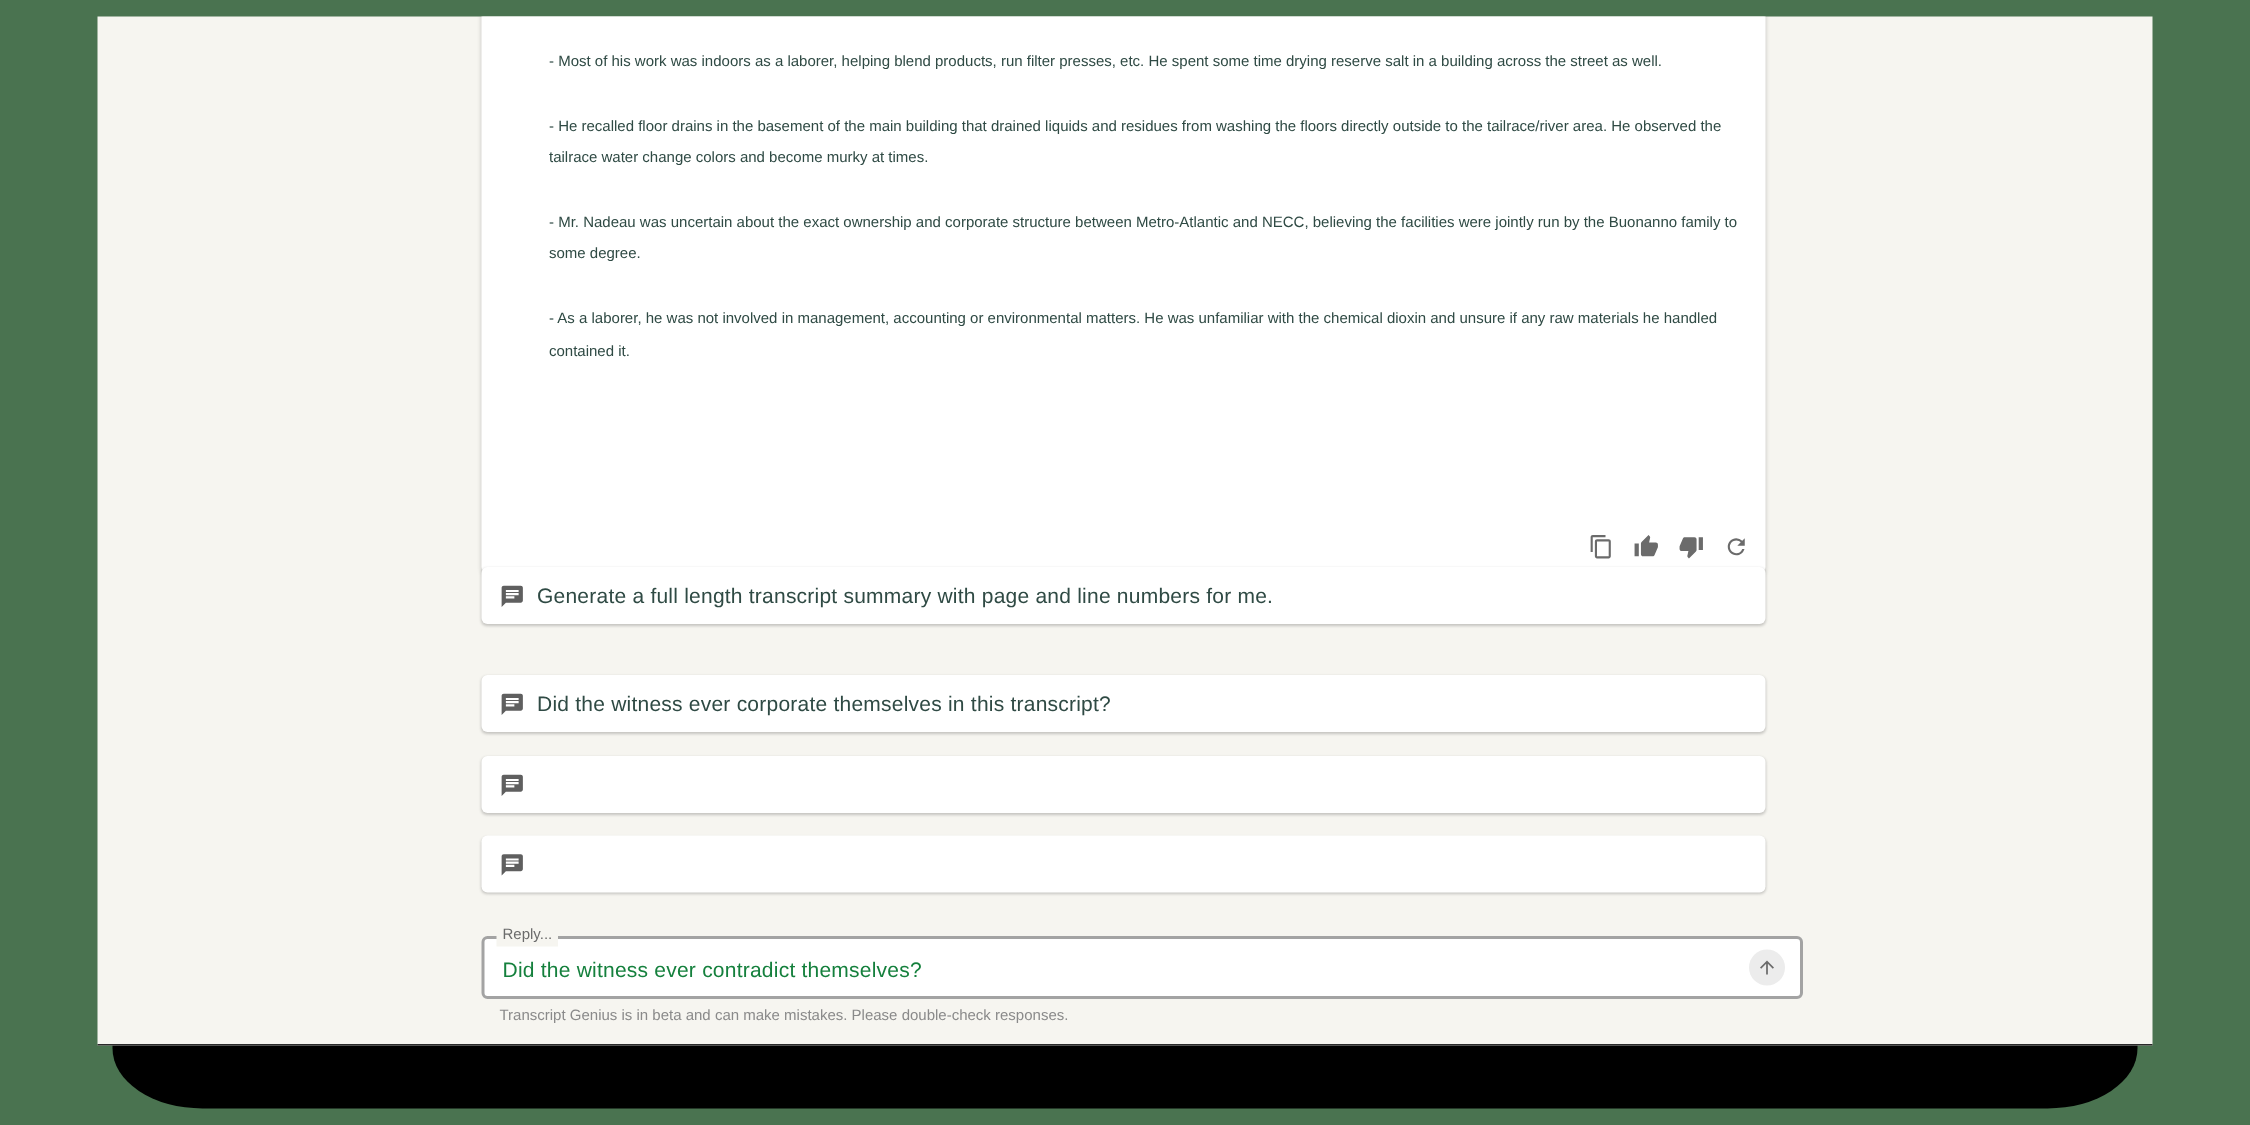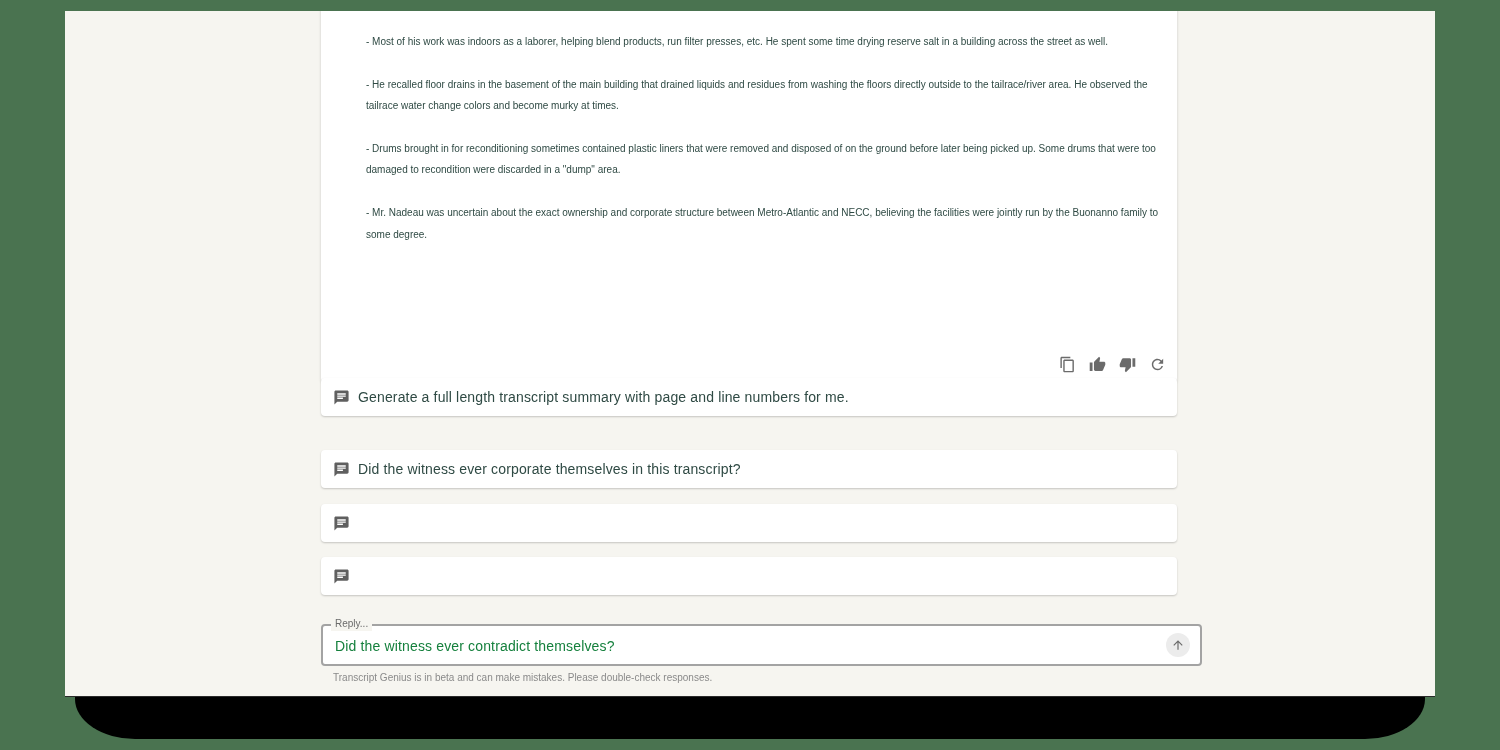--- a/index.html
+++ b/index.html
@@ -165,22 +165,22 @@
 
 <div class="shadow"></div>
 
 <div class="window">
   <div class="column">
 
     <div class="answer-card">
       <div class="answer-body">
         <p>- Most of his work was indoors as a laborer, helping blend products, run filter presses, etc. He spent some time drying reserve salt in a building across the street as well.</p>
         <p>- He recalled floor drains in the basement of the main building that drained liquids and residues from washing the floors directly outside to the tailrace/river area. He observed the tailrace water change colors and become murky at times.</p>
-        <p>- Drums brought in for reconditioning sometimes contained plastic liners that were removed and disposed of on the ground before later being picked up. Some drums that were too damaged to recondition were discarded in a "dump" area.</p>
         <p>- Mr. Nadeau was uncertain about the exact ownership and corporate structure between Metro-Atlantic and NECC, believing the facilities were jointly run by the Buonanno family to some degree.</p>
+        <p>- As a laborer, he was not involved in management, accounting or environmental matters. He was unfamiliar with the chemical dioxin and unsure if any raw materials he handled contained it.</p>
       </div>
       <div class="actions">
         <div class="action-btn">
           <svg viewBox="0 0 24 24">
               <path d="M16 1H4c-1.1 0-2 .9-2 2v14h2V3h12V1zm3 4H8c-1.1 0-2 .9-2 2v14c0 1.1.9 2 2 2h11c1.1 0 2-.9 2-2V7c0-1.1-.9-2-2-2zm0 16H8V7h11v14z"></path>
             </svg>
         </div>
         <div class="action-btn">
           <svg viewBox="0 0 24 24">
               <path d="M1 21h4V9H1v12zm22-11c0-1.1-.9-2-2-2h-6.31l.95-4.57.03-.32c0-.41-.17-.79-.44-1.06L14.17 1 7.59 7.59C7.22 7.95 7 8.45 7 9v10c0 1.1.9 2 2 2h9c.83 0 1.54-.5 1.84-1.22l3.02-7.05c.09-.23.14-.47.14-.73v-2z"></path>

